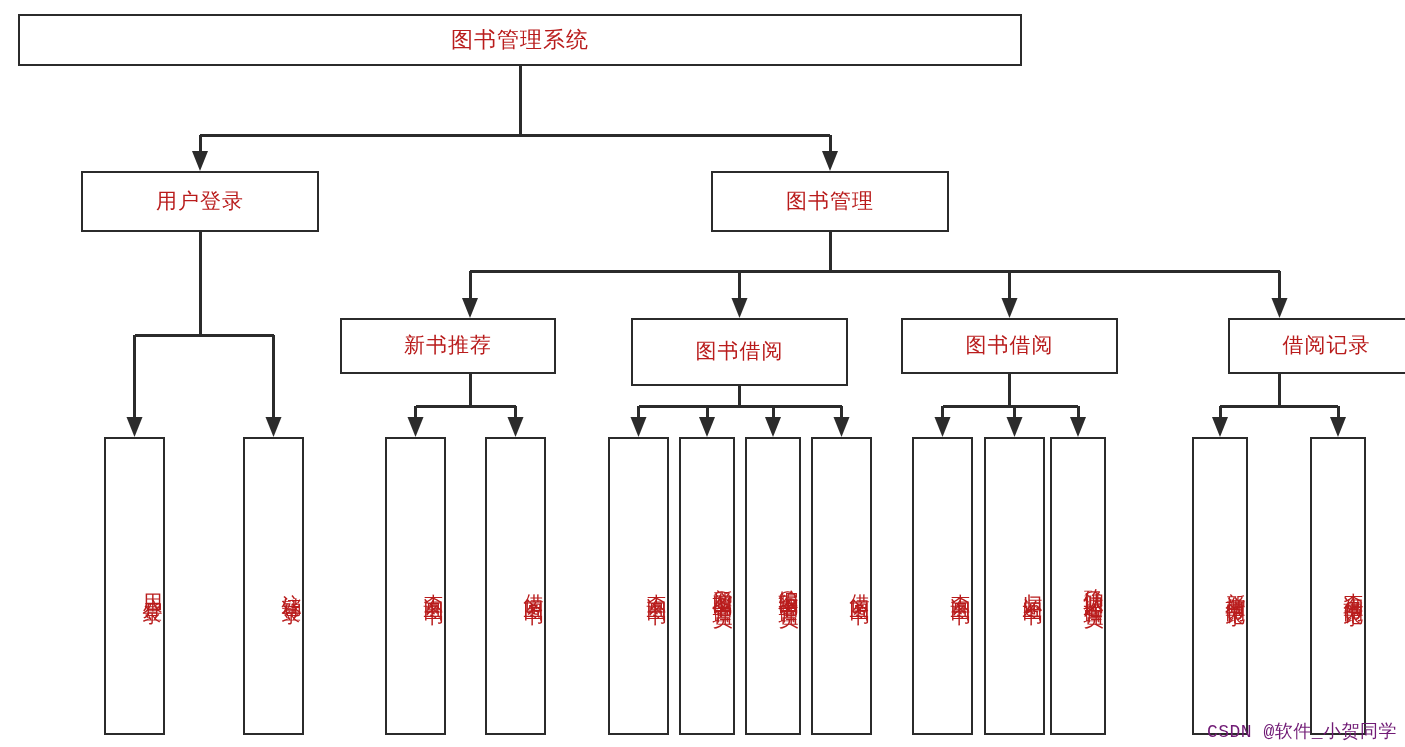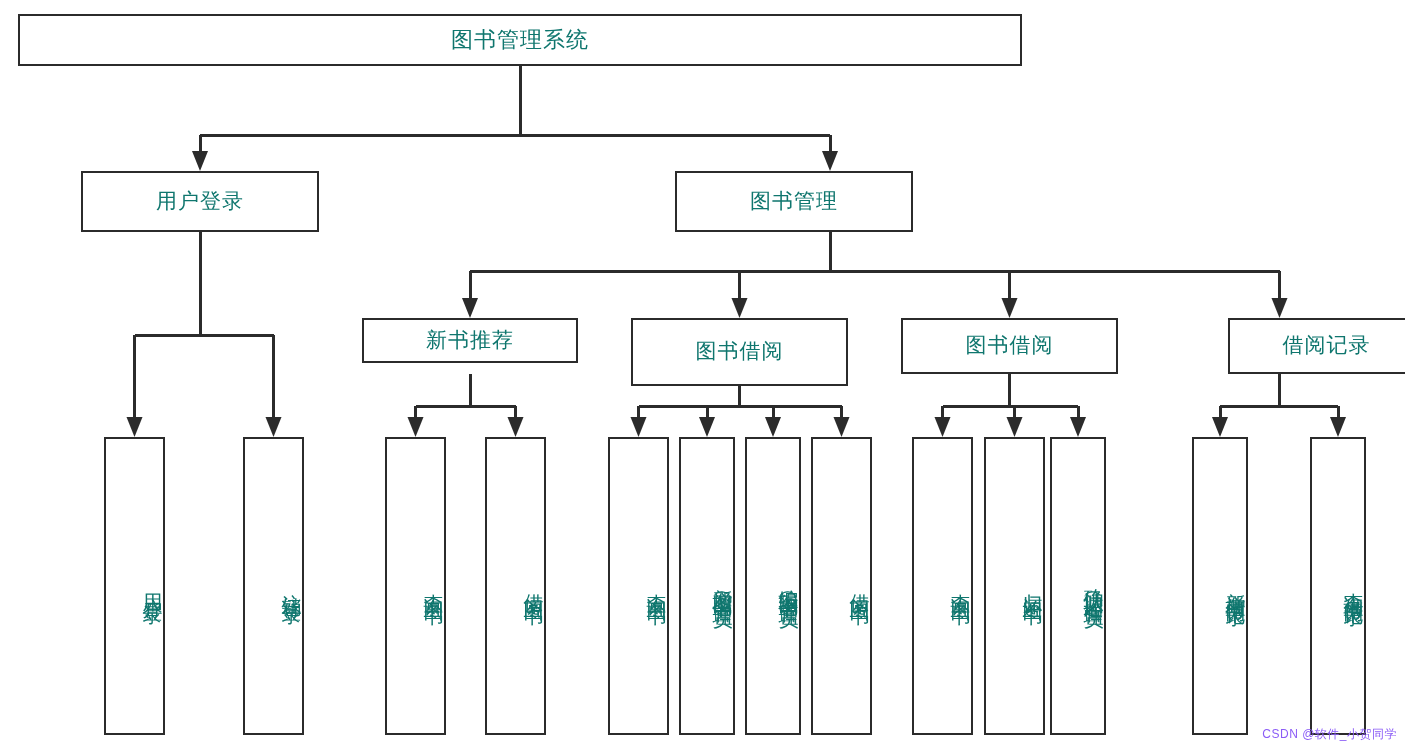--- a/index.html
+++ b/index.html
@@ -27,21 +27,21 @@
     pointer-events: none;
   }
   .node {
     position: absolute;
     box-sizing: border-box;
     border: 2px solid #2b2b2b;
     background: #ffffff;
     display: flex;
     align-items: center;
     justify-content: center;
-    color: #0f766e;
+    color: #b91c1c;
     text-align: center;
   }
   .node.horiz {
     font-size: 21px;
     letter-spacing: 1px;
     line-height: 1.2;
   }
   .node.vert {
     writing-mode: vertical-rl;
     text-orientation: upright;
@@ -55,25 +55,25 @@
   .node.vert.tall {
     letter-spacing: 3px;
   }
   .node.root {
     font-size: 22px;
   }
   .watermark {
     position: absolute;
     right: 8px;
     bottom: 4px;
-    font-size: 12px;
-    color: #8b5cf6;
+    font-size: 18px;
+    color: #701a75;
     letter-spacing: 0.5px;
     white-space: nowrap;
-    font-family: Liberation Sans, sans-serif;
+    font-family: Liberation Mono, monospace;
   }
 </style>
 </head>
 <body>
 
 <div id="canvas">
 
   <svg id="edges" viewBox="0 0 1405 747" xmlns="http://www.w3.org/2000/svg">
       <line x1="520" y1="66" x2="520" y2="135" stroke="#2b2b2b" stroke-width="3" shape-rendering="crispEdges"></line>
       <line x1="200" y1="135" x2="830" y2="135" stroke="#2b2b2b" stroke-width="3" shape-rendering="crispEdges"></line>
@@ -125,23 +125,23 @@
       <line x1="1220" y1="406" x2="1338" y2="406" stroke="#2b2b2b" stroke-width="3" shape-rendering="crispEdges"></line>
       <line x1="1220" y1="406" x2="1220" y2="417" stroke="#2b2b2b" stroke-width="3" shape-rendering="crispEdges"></line>
       <polygon points="1212,417 1228,417 1220,437" fill="#2b2b2b"></polygon>
       <line x1="1338" y1="406" x2="1338" y2="417" stroke="#2b2b2b" stroke-width="3" shape-rendering="crispEdges"></line>
       <polygon points="1330,417 1346,417 1338,437" fill="#2b2b2b"></polygon>
     </svg>
 
   <div class="node horiz root" style="left: 18px; top: 14px; width: 1004px; height: 52px;">图书管理系统</div>
 
   <div class="node horiz" style="left: 81px; top: 171px; width: 238px; height: 61px;">用户登录</div>
-  <div class="node horiz" style="left: 675px; top: 171px; width: 238px; height: 61px;">图书管理</div>
+  <div class="node horiz" style="left: 711px; top: 171px; width: 238px; height: 61px;">图书管理</div>
 
-  <div class="node horiz" style="left: 362px; top: 318px; width: 216px; height: 45px;">新书推荐</div>
+  <div class="node horiz" style="left: 340px; top: 318px; width: 216px; height: 56px;">新书推荐</div>
   <div class="node horiz" style="left: 631px; top: 318px; width: 217px; height: 68px;">图书借阅</div>
   <div class="node horiz" style="left: 901px; top: 318px; width: 217px; height: 56px;">图书借阅</div>
   <div class="node horiz" style="left: 1228px; top: 318px; width: 197px; height: 56px;">借阅记录</div>
 
   <div class="node vert" style="left: 104px; top: 437px; width: 61px; height: 298px;">用户登录</div>
   <div class="node vert" style="left: 243px; top: 437px; width: 61px; height: 298px;">注销登录</div>
   <div class="node vert" style="left: 385px; top: 437px; width: 61px; height: 298px;">查询图书</div>
   <div class="node vert" style="left: 485px; top: 437px; width: 61px; height: 298px;">借阅图书</div>
   <div class="node vert" style="left: 608px; top: 437px; width: 61px; height: 298px;">查询图书</div>
   <div class="node vert tall" style="left: 679px; top: 437px; width: 56px; height: 298px;">新增图书（管理员）</div>

